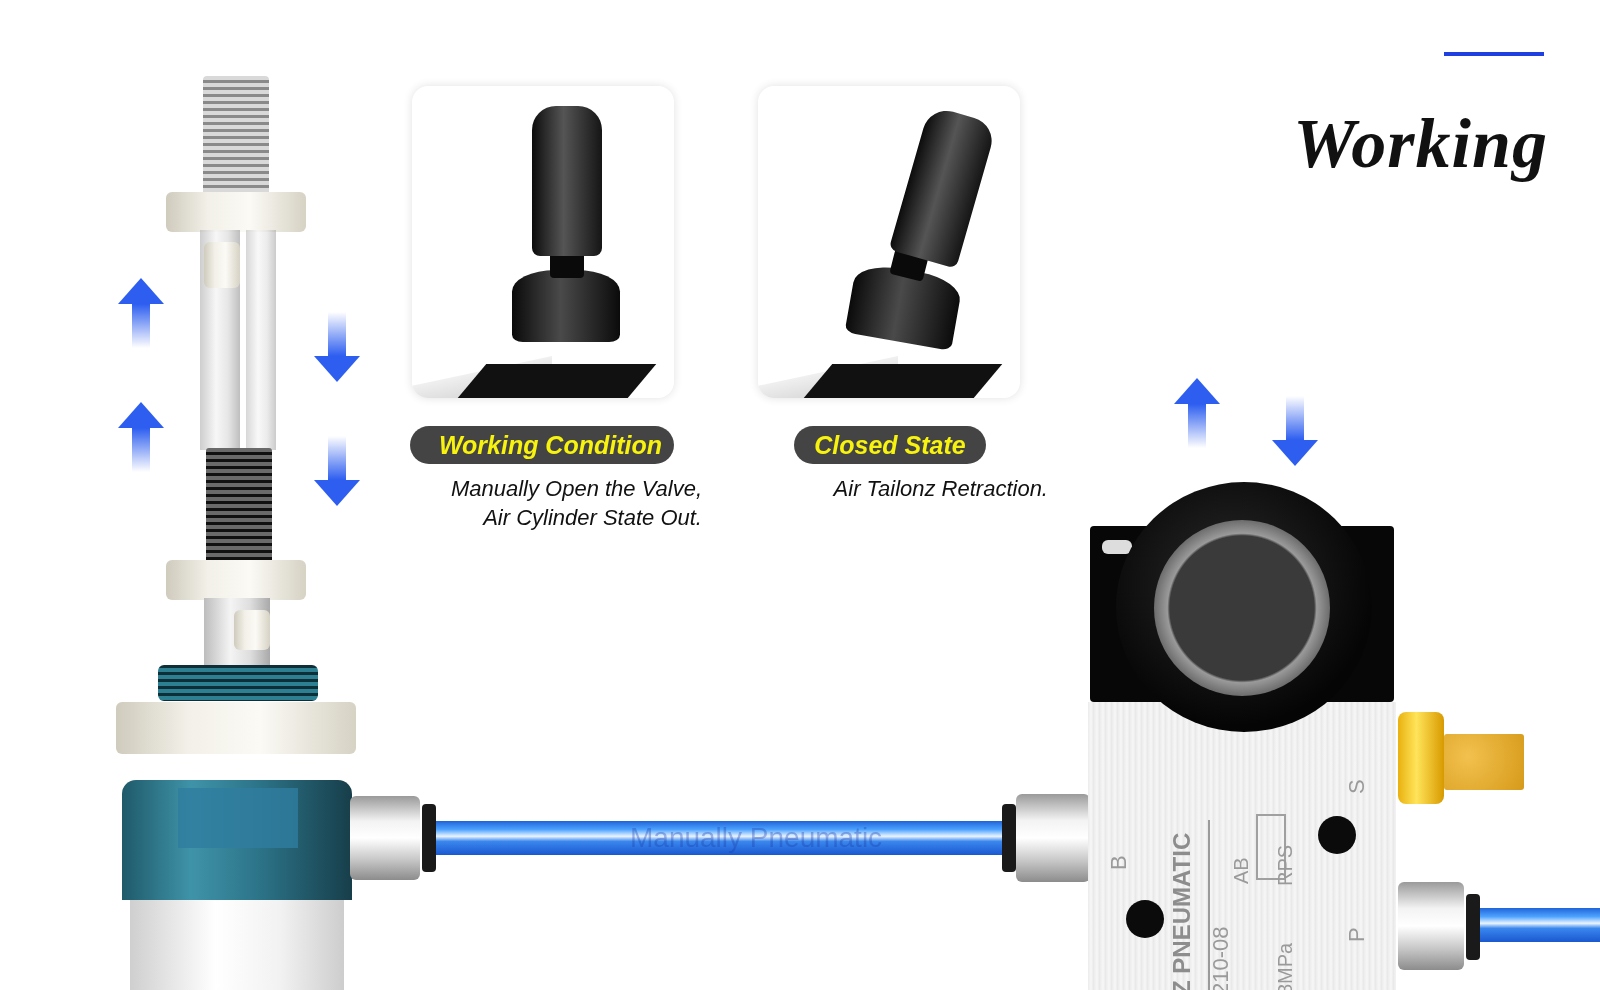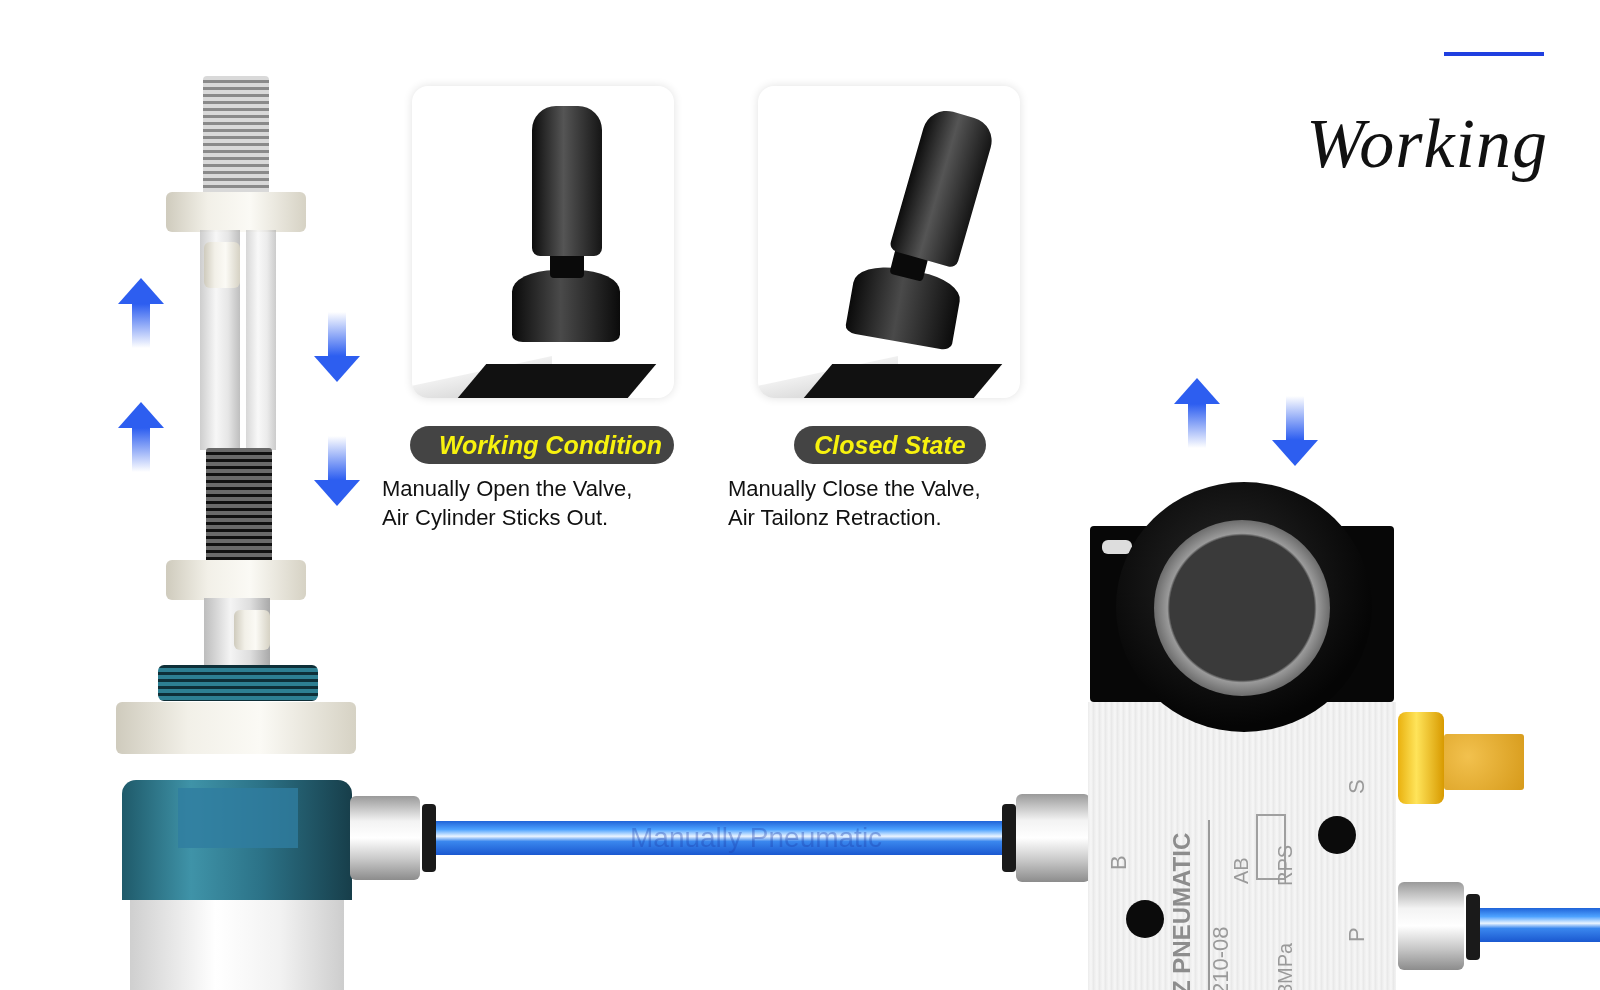--- a/index.html
+++ b/index.html
@@ -1,29 +1,29 @@
 <!DOCTYPE html>
 <html><head>
 <meta charset="utf-8">
 <style>
   html,body{margin:0;padding:0;}
   body{width:1600px;height:990px;background:#ffffff;position:relative;overflow:hidden;font-family:"Liberation Sans",sans-serif;}
   .abs{position:absolute;}
   
   .accent-line{left:1444px;top:52px;width:100px;height:4px;background:#1f3fe0;}
-  .heading{right:52px;top:96px;text-align:right;font-family:"Liberation Serif",serif;font-style:italic;font-weight:normal;font-size:70px;line-height:96px;color:#111;letter-spacing:1px;}
+  .heading{right:52px;top:96px;text-align:right;font-family:"Liberation Serif",serif;font-style:italic;font-weight:bold;font-size:70px;line-height:96px;color:#111;letter-spacing:1px;}
   
   .card{width:262px;height:312px;background:#fff;border-radius:16px;box-shadow:0 0 10px rgba(0,0,0,0.12);overflow:hidden;}
   .card-base{position:absolute;left:60px;bottom:0;width:170px;height:34px;background:#111;transform:skewX(-40deg);}
   .card-plate{position:absolute;left:-10px;bottom:-10px;width:150px;height:36px;background:linear-gradient(180deg,#f0f0f0,#cfcfcf);transform:skewY(-12deg);}
   .lever-grip{position:absolute;width:70px;height:150px;border-radius:24px 24px 8px 8px;background:linear-gradient(90deg,#0c0c0c,#555 45%,#151515);}
   .lever-neck{position:absolute;width:34px;height:26px;background:#0a0a0a;border-radius:4px;}
   .lever-base{position:absolute;width:108px;height:72px;background:linear-gradient(90deg,#0a0a0a,#4a4a4a 45%,#0b0b0b);border-radius:40% 40% 10% 10%/30% 30% 10% 10%;}
   .badge{height:38px;border-radius:19px;background:#444444;color:#f7f20e;font-weight:bold;font-style:italic;font-size:25px;line-height:38px;text-align:center;padding:0 12px;box-sizing:border-box;}
-  .caption{font-size:22px;line-height:29px;color:#111;text-align:left;}
+  .caption{font-style:italic;font-size:22px;line-height:29px;color:#111;text-align:right;}
   
   .arrow{width:46px;}
   .arrow .shaft{position:absolute;left:14px;width:18px;height:44px;}
   .arrow .head{position:absolute;left:0;width:0;height:0;border-left:23px solid transparent;border-right:23px solid transparent;}
   .arrow.up .head{top:0;border-bottom:26px solid #2d5ef0;}
   .arrow.up .shaft{top:26px;background:linear-gradient(180deg,#2d5ef0,rgba(45,94,240,0));}
   .arrow.down .shaft{top:0;background:linear-gradient(0deg,#2d5ef0,rgba(45,94,240,0));}
   .arrow.down .head{top:44px;border-top:26px solid #2d5ef0;}
   
   .thread{background:repeating-linear-gradient(180deg,#d9d9d9 0,#d9d9d9 4px,#8a8a8a 4px,#8a8a8a 7px);border-radius:4px;}
@@ -95,33 +95,32 @@
 <div class="abs card" style="left:412px;top:86px;">
   <div class="card-plate"></div>
   <div class="card-base"></div>
   <div class="lever-base" style="left:100px;top:184px;"></div>
   <div class="lever-neck" style="left:138px;top:166px;"></div>
   <div class="lever-grip" style="left:120px;top:20px;"></div>
 </div>
 <div class="abs badge" style="left:410px;top:426px;width:264px;text-align:right;">Working Condition</div>
 <div class="abs caption" style="left:382px;top:474px;width:320px;">
   <div>Manually Open the Valve,</div>
-  <div>Air Cylinder Sticks Out.</div>
+  <div>Air Cylinder State Out.</div>
 </div>
 
 <div class="abs card" style="left:758px;top:86px;">
   <div class="card-plate"></div>
   <div class="card-base"></div>
   <div class="lever-base" style="left:92px;top:184px;transform:rotate(10deg);"></div>
   <div class="lever-neck" style="left:134px;top:166px;transform:rotate(14deg);"></div>
   <div class="lever-grip" style="left:150px;top:26px;transform:rotate(16deg);"></div>
 </div>
 <div class="abs badge" style="left:794px;top:426px;width:192px;">Closed State</div>
 <div class="abs caption" style="left:728px;top:474px;width:320px;">
-  <div>Manually Close the Valve,</div>
   <div>Air Tailonz Retraction.</div>
 </div>
 
 <div class="abs fitting" style="left:350px;top:796px;width:70px;height:84px;"></div>
 <div class="abs collet" style="left:422px;top:804px;width:14px;height:68px;"></div>
 <div class="abs tube" style="left:436px;top:821px;width:566px;"></div>
 <div class="abs" style="left:630px;top:822px;font-size:28px;color:rgba(30,60,170,0.35);line-height:32px;">Manually Pneumatic</div>
 <div class="abs collet" style="left:1002px;top:804px;width:14px;height:68px;"></div>
 <div class="abs fitting" style="left:1016px;top:794px;width:74px;height:88px;"></div>
 

